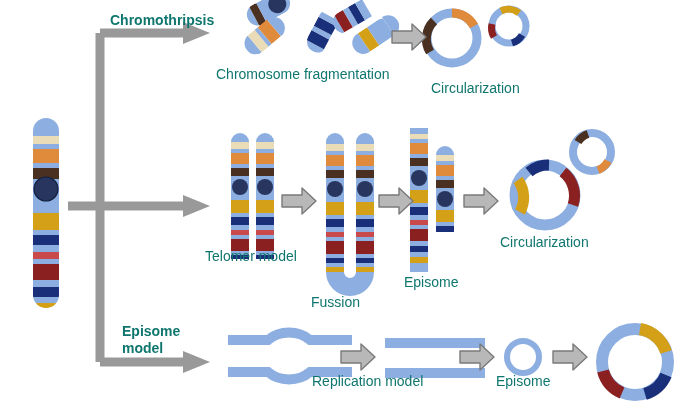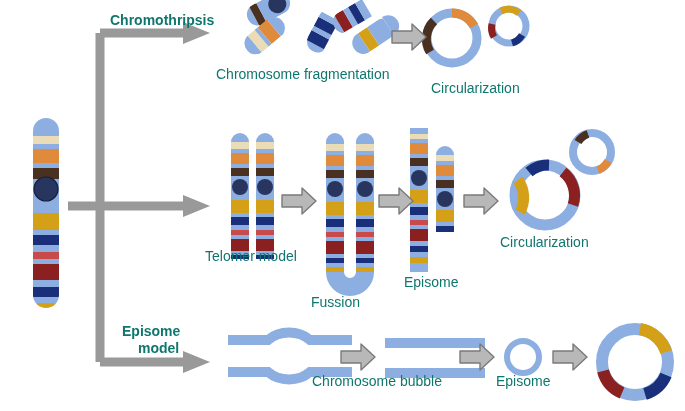--- a/index.html
+++ b/index.html
@@ -335,31 +335,31 @@
   <g>
     <use href="#arrowShape" x="553" y="344"></use>
   </g>
 </svg>
 
 
 <div class="lbl bold" style="left:110px;top:12px;font-size:14px;">Chromothripsis</div>
 
 
 <div class="lbl bold" style="left:122px;top:323px;font-size:14px;">Episome</div>
-<div class="lbl bold" style="left:138px;top:340px;font-size:14px;">model</div>
+<div class="lbl bold" style="left:122px;top:340px;font-size:14px;">model</div>
 
 <div class="lbl" style="left:216px;top:66px;font-size:14px;">Chromosome  fragmentation</div>
 
 <div class="lbl" style="left:431px;top:80px;font-size:14px;">Circularization</div>
 
 <div class="lbl" style="left:205px;top:248px;font-size:14px;">Telomer  model</div>
 
 <div class="lbl" style="left:311px;top:274px;font-size:14px;margin-top:20px;">Fussion</div>
 
 <div class="lbl" style="left:404px;top:274px;font-size:14px;">Episome</div>
 
 <div class="lbl" style="left:500px;top:234px;font-size:14px;">Circularization</div>
 
-<div class="lbl" style="left:312px;top:373px;font-size:14px;">Chromosome  bubble</div>
+<div class="lbl" style="left:312px;top:373px;font-size:14px;">Replication  model</div>
 
 <div class="lbl" style="left:496px;top:373px;font-size:14px;">Episome</div>
 
 </div>
 
 </body></html>

